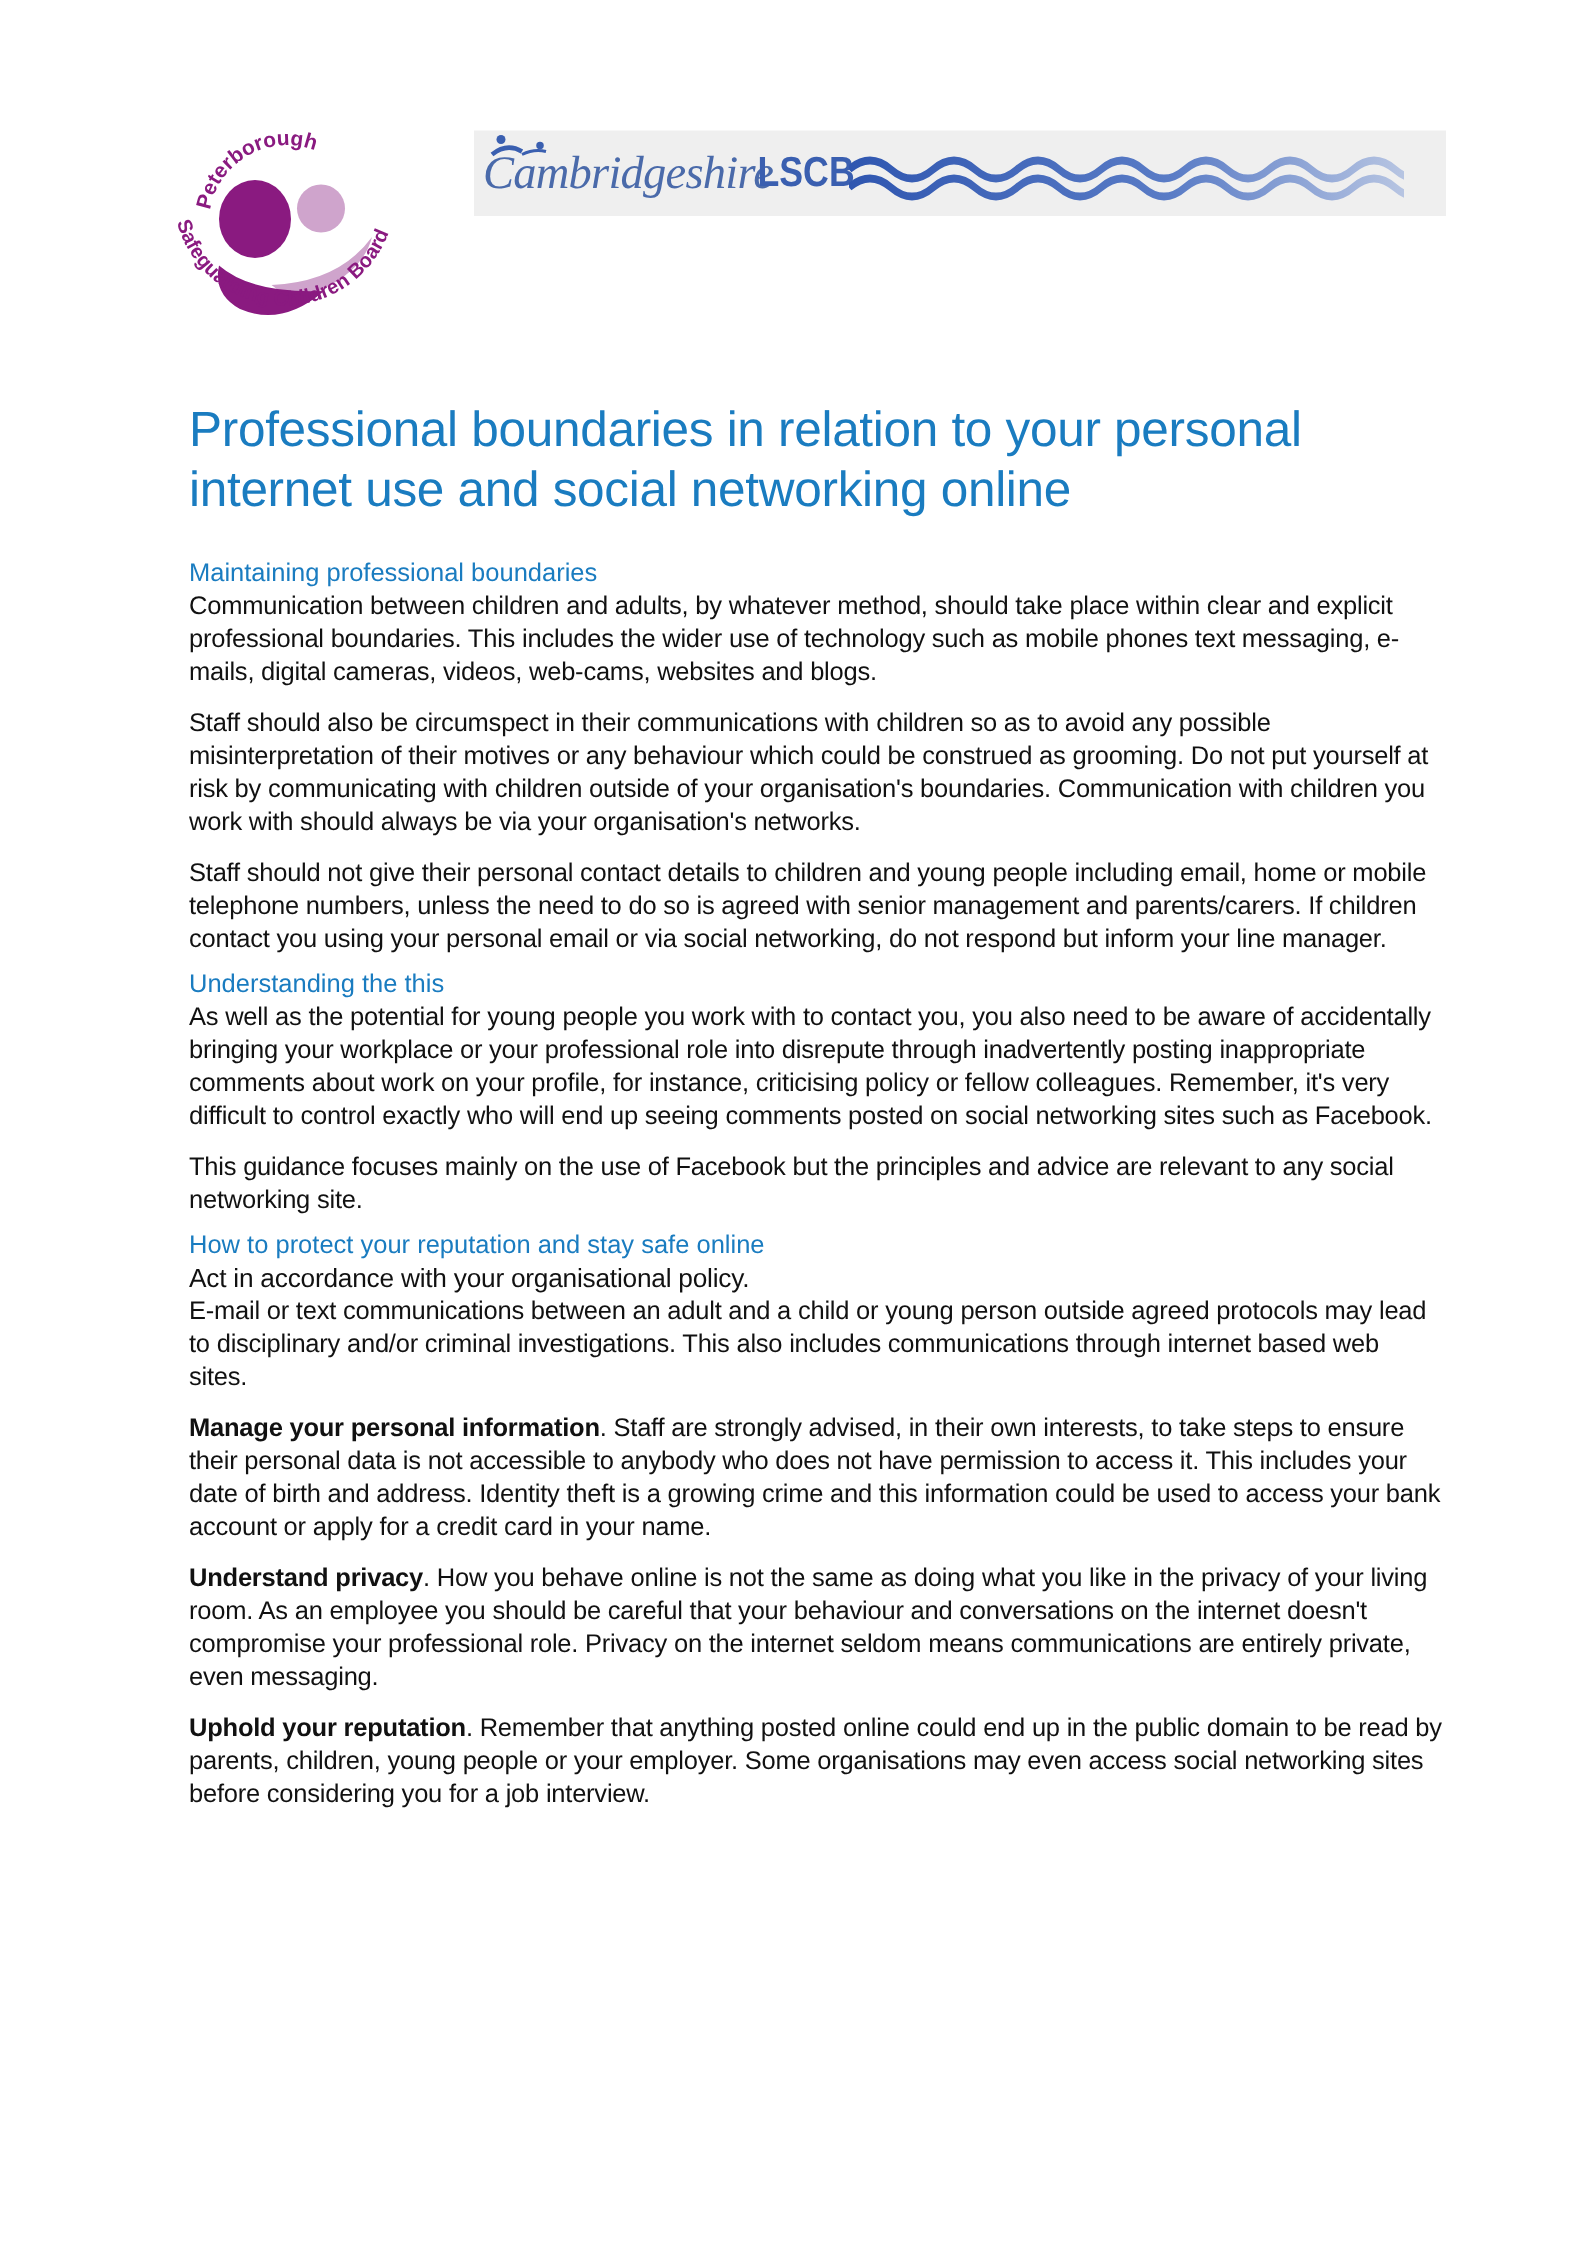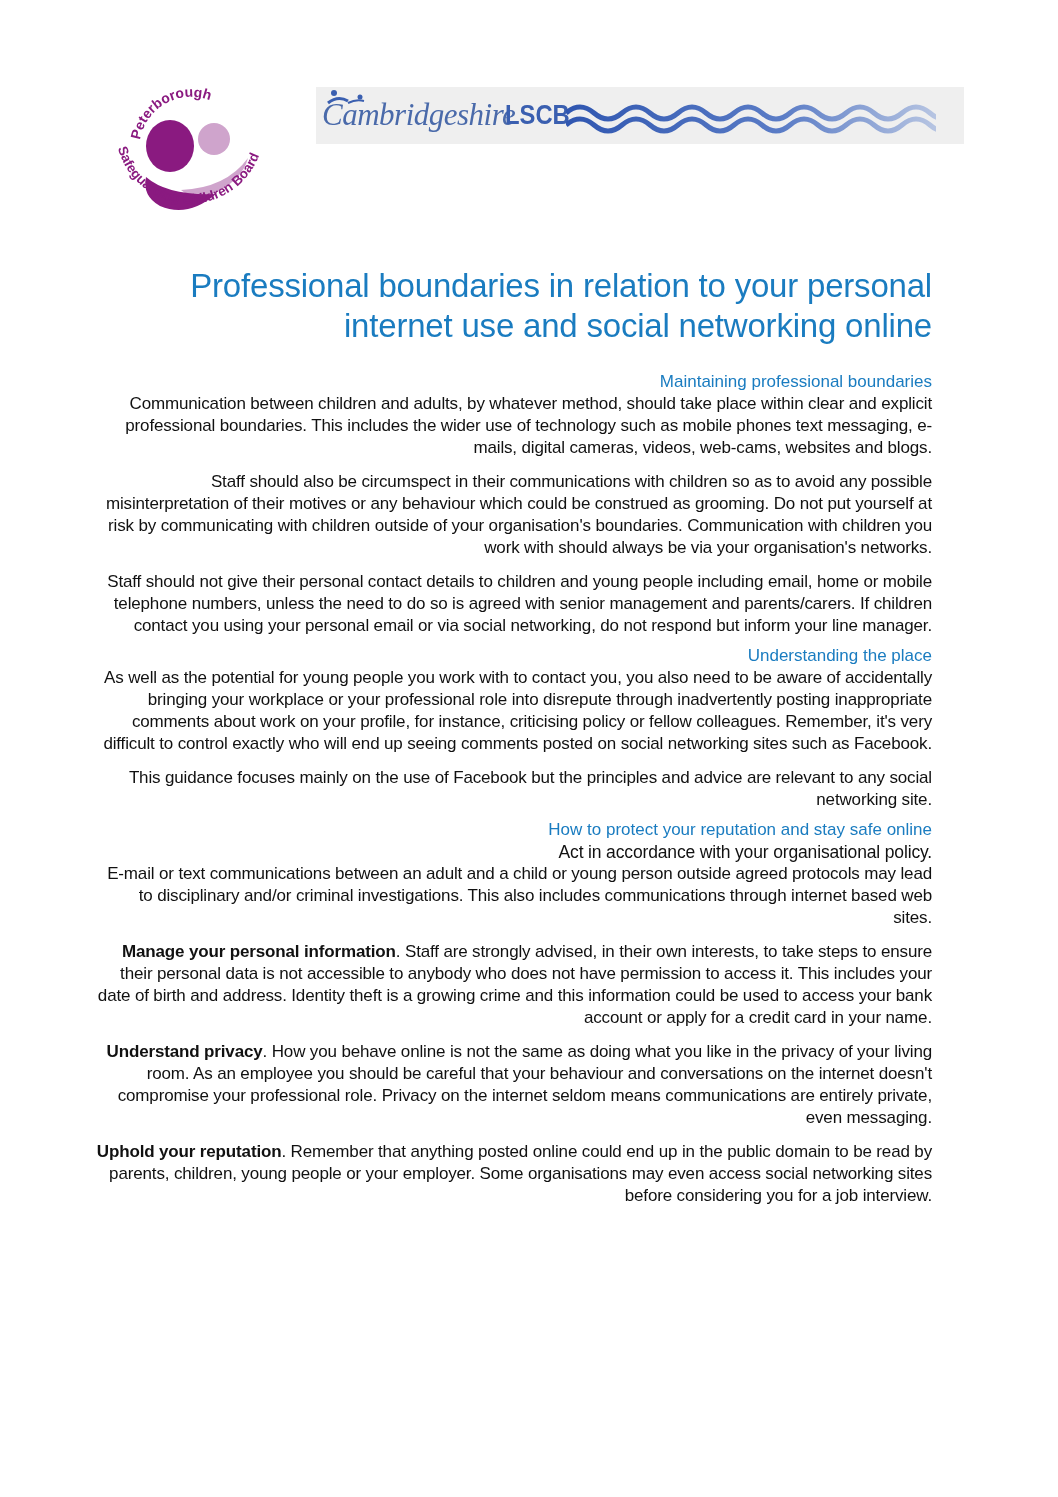--- a/index.html
+++ b/index.html
@@ -2,21 +2,21 @@
 <html><head>
   <meta charset="utf-8">
   <style>
     html, body { margin: 0; padding: 0; background: #ffffff; }
     body { width: 1058px; height: 1497px; position: relative; overflow: hidden; font-family: "Liberation Sans", sans-serif; color: #111111; }
     .logo-psb { position: absolute; left: 108px; top: 78px; width: 165px; height: 165px; }
     .logo-lscb { position: absolute; left: 316px; top: 87px; width: 648px; height: 57px; background: #efefef; overflow: hidden; }
     .lscb-text { position: absolute; left: 6px; top: 10px; font-family: "Liberation Serif", serif; font-style: italic; font-size: 31px; color: #4a6aaa; letter-spacing: -0.5px; }
     .lscb-bold { position: absolute; left: 189px; top: 12px; font-family: "Liberation Sans", sans-serif; font-weight: bold; font-size: 28px; color: #3a5fb0; transform: scaleX(0.85); transform-origin: left; }
     .lscb-waves { position: absolute; left: 250px; top: 10px; }
-    .content { position: absolute; left: 96px; top: 266px; width: 836px; text-align: right; }
+    .content { position: absolute; left: 126px; top: 266px; width: 836px; }
     .title { color: #1a7cc0; font-size: 33px; line-height: 40px; margin: 0 0 25px 0; font-weight: normal; letter-spacing: -0.2px; }
     .h2 { color: #1a7cc0; font-size: 17px; line-height: 22px; margin: 0; font-weight: normal; }
     .p { font-size: 17px; line-height: 22px; margin: 0 0 12px 0; letter-spacing: -0.15px; }
     .lead { font-size: 17.5px; line-height: 22px; margin: 0; font-weight: normal; letter-spacing: -0.15px; }
     b { font-weight: bold; }
   </style>
 </head>
 <body>
 
 <div class="logo-psb">
@@ -61,21 +61,21 @@
 </div>
 
 <div class="content">
   <h1 class="title">Professional boundaries in relation to your personal internet use and social networking online</h1>
 
   <h2 class="h2">Maintaining professional boundaries</h2>
   <p class="p">Communication between children and adults, by whatever method, should take place within clear and explicit professional boundaries. This includes the wider use of technology such as mobile phones text messaging, e-mails, digital cameras, videos, web-cams, websites and blogs.</p>
   <p class="p">Staff should also be circumspect in their communications with children so as to avoid any possible misinterpretation of their motives or any behaviour which could be construed as grooming.  Do not put yourself at risk by communicating with children outside of your organisation's boundaries.  Communication with children you work with should always be via your organisation's networks.</p>
   <p class="p" style="margin-bottom:8px">Staff should not give their personal contact details to children and young people including email, home or mobile telephone numbers, unless the need to do so is agreed with senior management and parents/carers.  If children contact you using your personal email or via social networking, do not respond but inform your line manager.</p>
 
-  <h2 class="h2">Understanding the place</h2>
+  <h2 class="h2">Understanding the this</h2>
   <p class="p">As well as the potential for young people you work with to contact you, you also need to be aware of accidentally bringing your workplace or your professional role into disrepute through inadvertently posting inappropriate comments about work on your profile, for instance, criticising policy or fellow colleagues. Remember, it's very difficult to control exactly who will end up seeing comments posted on social networking sites such as Facebook.</p>
   <p class="p" style="margin-bottom:8px">This guidance focuses mainly on the use of Facebook but the principles and advice are relevant to any social networking site.</p>
 
   <h2 class="h2">How to protect your reputation and stay safe online</h2>
   <p class="lead">Act in accordance with your organisational policy.</p>
   <p class="p">E-mail or text communications between an adult and a child or young person outside agreed protocols may lead to disciplinary and/or criminal investigations. This also includes communications through internet based web sites.</p>
 
   <p class="p">
     <b>Manage your personal information</b><span>. Staff are strongly advised, in their own interests, to take steps to ensure their personal data is not accessible to anybody who does not have permission to access it. This includes your date of birth and address. Identity theft is a growing crime and this information could be used to access your bank account or apply for a credit card in your name.</span>
   </p>

